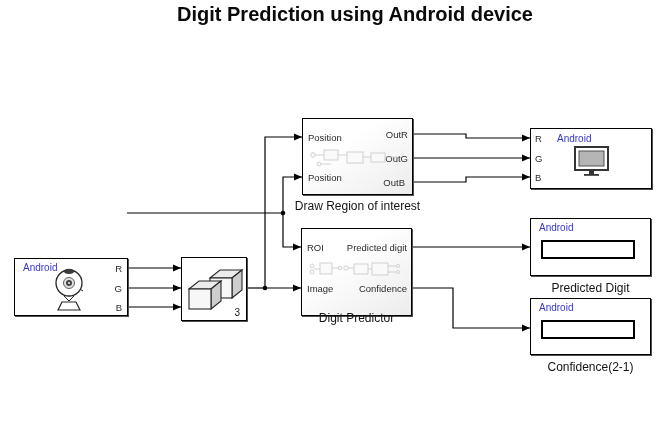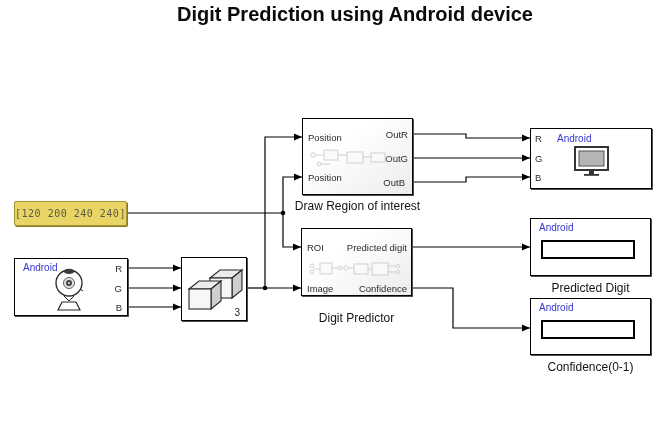--- a/index.html
+++ b/index.html
@@ -54,23 +54,20 @@
       <path d="M413,134 H466 V138 H530" marker-end="url(#arr)"></path>
       <path d="M413,158 H530" marker-end="url(#arr)"></path>
       <path d="M413,182 H466 V177 H530" marker-end="url(#arr)"></path>
       <path d="M412,247 H530" marker-end="url(#arr)"></path>
       <path d="M412,288 H453 V328 H530" marker-end="url(#arr)"></path>
     </g>
     <circle cx="283" cy="213" r="2.3" fill="#000"></circle>
     <circle cx="265" cy="288" r="2.3" fill="#000"></circle>
   </svg>
 
-  <div class="constblk">
-    <span>[120 200 240 240]</span>
-  </div>
 
   <div class="block" style="left:14px;top:258px;width:114px;height:58px;">
     <span class="brand" style="left:8px;top:4px;">Android</span>
     <svg class="thumb" style="left:34px;top:7px;" width="40" height="46" viewBox="0 0 40 46">
       <path d="M9,44 L31,44 L27,36 L13,36 Z" fill="#fff" stroke="#000" stroke-width="1.2"></path>
       <path d="M15,30 L20,35 L25,30" fill="none" stroke="#000" stroke-width="1"></path>
       <circle cx="20" cy="17" r="13" fill="#fff" stroke="#000" stroke-width="1.3"></circle>
       <ellipse cx="20" cy="5.3" rx="5" ry="2.6" fill="#1a1a1a"></ellipse>
       <circle cx="20" cy="17" r="5.5" fill="#ddd" stroke="#444" stroke-width="1"></circle>
       <circle cx="20" cy="17" r="3" fill="#222"></circle>
@@ -112,21 +109,21 @@
         <path d="M54,9 H62" fill="none"></path>
         <rect x="62" y="5" width="14" height="9"></rect>
         <path d="M76,9 H88" fill="none"></path>
         <circle cx="10" cy="16" r="2"></circle>
         <path d="M12,16 H22" fill="none"></path>
       </g>
     </svg>
   </div>
   <div class="blabel" style="left:292px;top:199px;width:131px;">Draw Region of interest</div>
 
-  <div class="block subsys" style="left:301px;top:228px;width:111px;height:68px;text-align:center;">
+  <div class="block subsys" style="left:301px;top:228px;width:111px;height:88px;text-align:center;">
     <span class="pl" style="left:5px;top:19px;">ROI</span>
     <span class="pl" style="left:5px;top:60px;">Image</span>
     <span class="pl" style="right:4px;top:19px;">Predicted digit</span>
     <span class="pl" style="right:4px;top:60px;">Confidence</span>
     <svg class="thumb" style="left:6px;top:32px;" width="96" height="16" viewBox="0 0 96 16">
       <g stroke="#c9c9c9" fill="#fafafa" stroke-width="1">
         <circle cx="4" cy="5" r="2"></circle>
         <circle cx="4" cy="11" r="2"></circle>
         <path d="M6,8 H12" fill="none"></path>
         <rect x="12" y="2" width="12" height="11"></rect>
@@ -161,16 +158,16 @@
   <div class="block sink" style="left:530px;top:218px;width:121px;height:58px;">
     <span class="brand" style="left:8px;top:4px;">Android</span>
     <div class="txtbox"></div>
   </div>
   <div class="blabel" style="left:530px;top:281px;width:121px;">Predicted Digit</div>
 
   <div class="block sink" style="left:530px;top:298px;width:121px;height:57px;">
     <span class="brand" style="left:8px;top:4px;">Android</span>
     <div class="txtbox"></div>
   </div>
-  <div class="blabel" style="left:530px;top:360px;width:121px;">Confidence(0-1)</div>
+  <div class="blabel" style="left:530px;top:360px;width:121px;">Confidence(2-1)</div>
 
 
 </div>
 
 </body></html>

